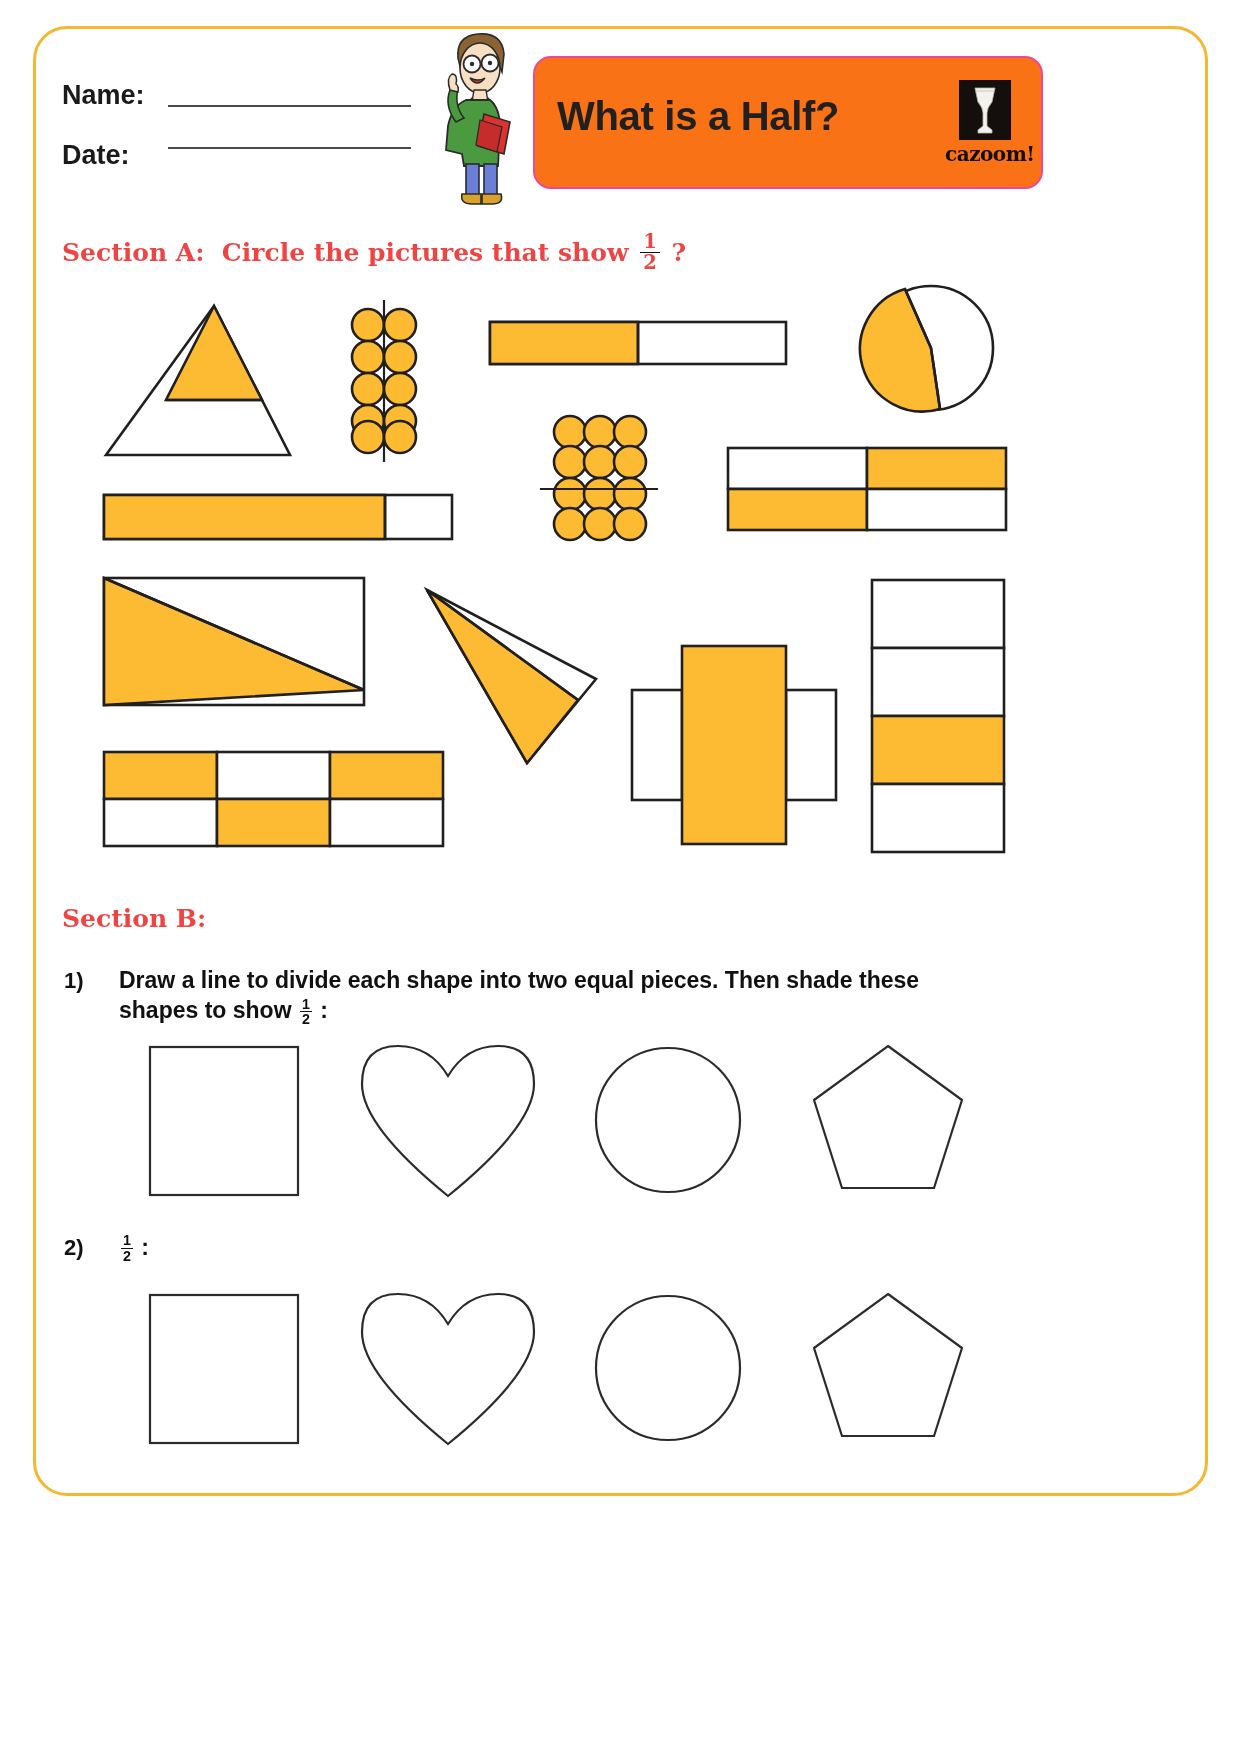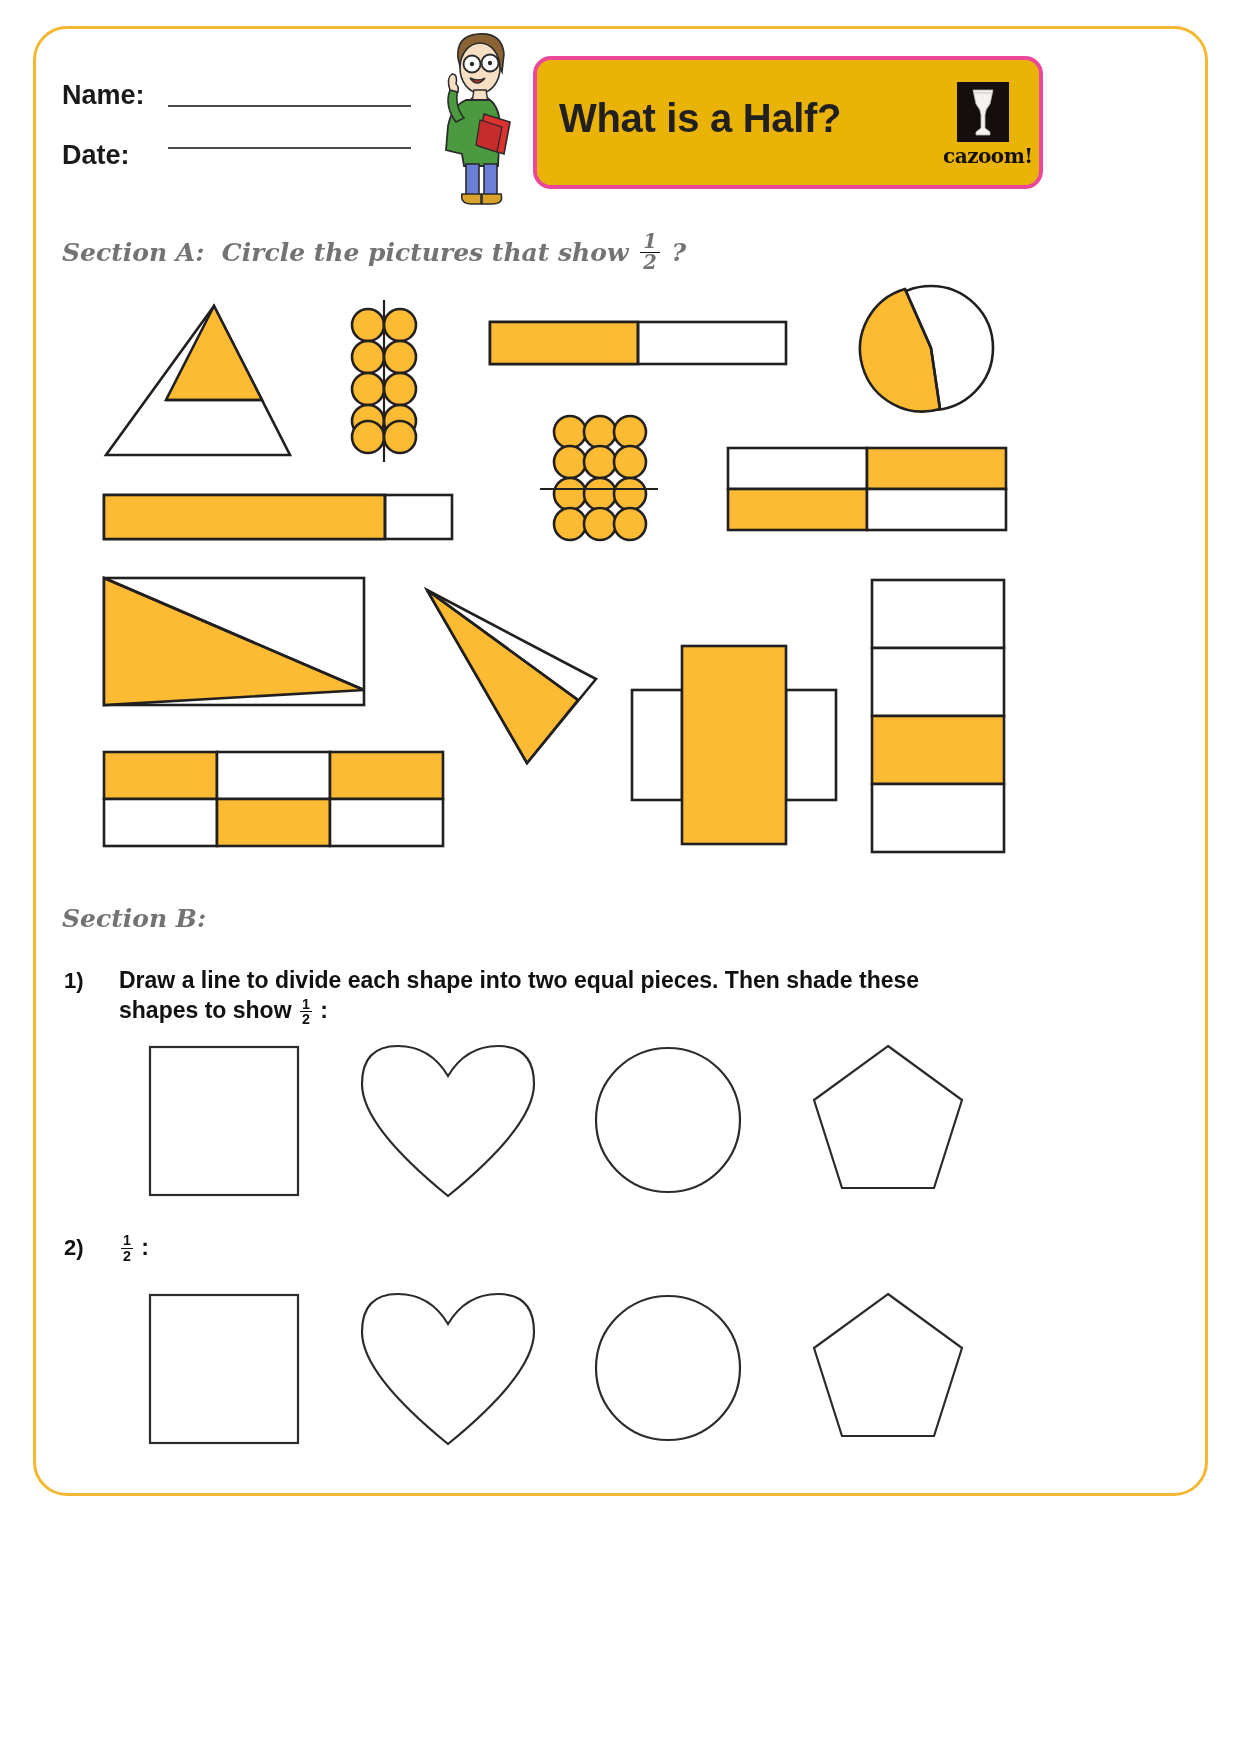--- a/index.html
+++ b/index.html
@@ -34,22 +34,22 @@
   .line-name { left: 168px; top: 105px; width: 243px; }
   .line-date { left: 168px; top: 147px; width: 243px; }
 
   
   #mascot { position: absolute; left: 432px; top: 28px; width: 96px; height: 180px; }
 
   
   #title-box {
     position: absolute; left: 533px; top: 56px;
     width: 510px; height: 133px;
-    background: #eab308;
-    border: 4px solid #ec4899;
+    background: #f97316;
+    border: 2px solid #ec4899;
     border-radius: 18px;
   }
   #title-text {
     position: absolute; left: 22px; top: 36px;
     font-size: 40px; font-weight: bold; color: #221f1f;
     letter-spacing: -0.3px;
   }
   
   #logo { position: absolute; right: 18px; top: 22px; width: 78px; height: 92px; }
   #logo-square {
@@ -60,22 +60,22 @@
     position: absolute; left: 0; top: 62px; width: 78px;
     text-align: center; font-family: "DejaVu Serif", serif;
     font-weight: bold; font-size: 20px; color: #140f0d;
     letter-spacing: -0.5px;
   }
 
   
   .section-head {
     position: absolute;
     font-family: "DejaVu Serif", serif;
-    font-style: italic; font-weight: bold;
-    font-size: 25px; color: #737373;
+    font-weight: bold;
+    font-size: 25px; color: #ef4444;
   }
   #secA-head { left: 62px; top: 232px; }
   #secB-head { left: 62px; top: 904px; }
 
   .frac {
     display: inline-block; vertical-align: -0.42em;
     text-align: center; line-height: 1.05;
     font-size: 0.78em; margin: 0 3px;
   }
   .frac .num { display: block; border-bottom: 1.6px solid #111; padding: 0 3px; }

